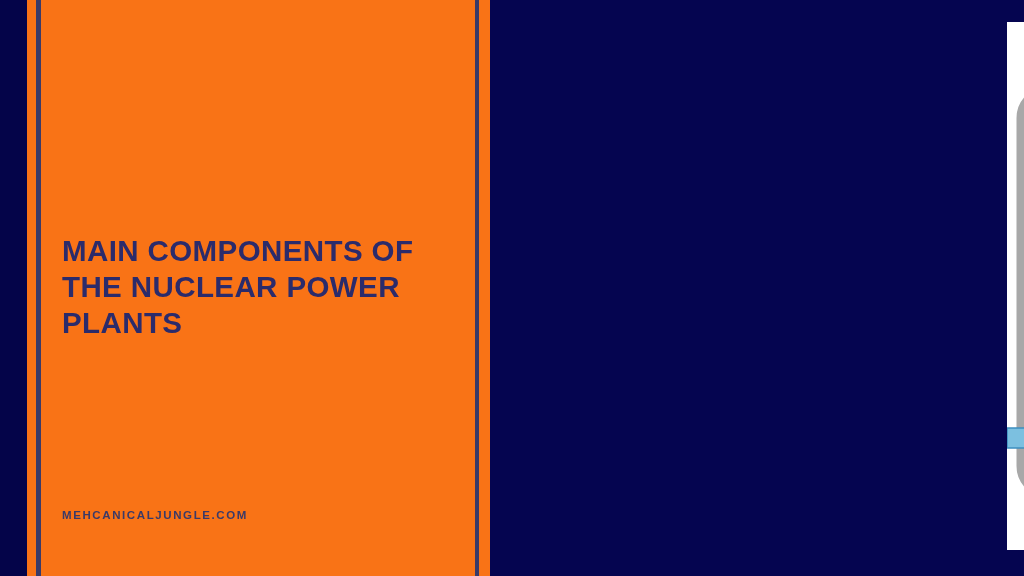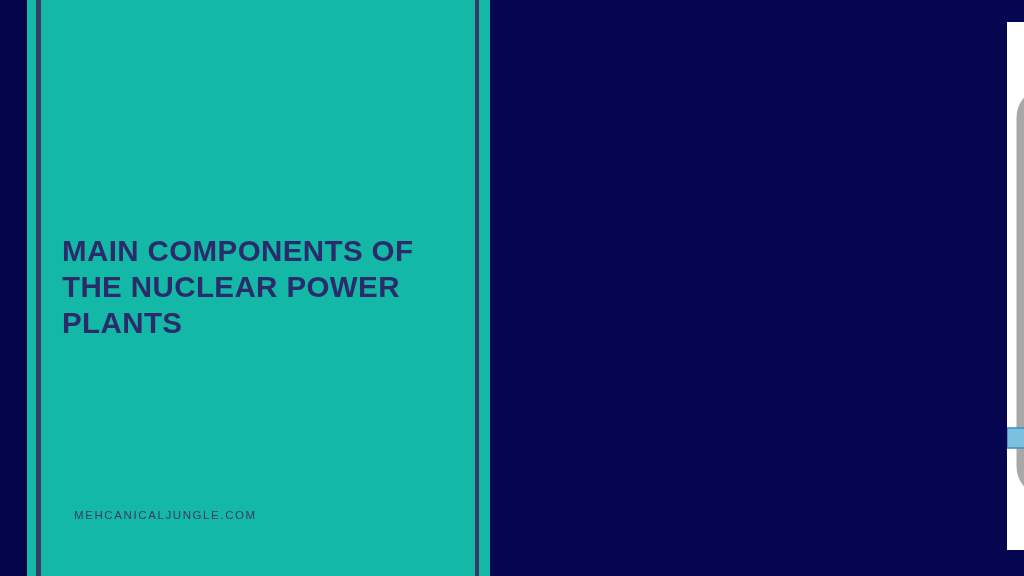--- a/index.html
+++ b/index.html
@@ -1,40 +1,40 @@
 <!DOCTYPE html>
 <html><head>
 <meta charset="utf-8">
 <style>
   html,body{margin:0;padding:0;}
   body{
     width:1024px;height:576px;overflow:hidden;
     background:#f5f5f5;
     font-family:"Liberation Sans", sans-serif;
   }
-  .slide{position:relative;width:1024px;height:576px;background:#14b8a6;}
+  .slide{position:relative;width:1024px;height:576px;background:#f97316;}
 
   
   .bar-navy-wide{position:absolute;left:0;top:0;width:27px;height:576px;background:#040449;}
   .bar-navy-thin-left{position:absolute;left:36px;top:0;width:5px;height:576px;background:#3a3a68;}
   .bar-navy-thin-right{position:absolute;left:475px;top:0;width:4px;height:576px;background:#3a3a68;}
 
   
   .panel-navy{position:absolute;left:490px;top:0;width:534px;height:576px;background:#050550;}
   .panel-white{position:absolute;left:517px;top:22px;width:483px;height:528px;background:#ffffff;}
 
   
   .title{
     position:absolute;left:62px;top:233px;width:390px;
     color:#2b2b6b;font-weight:bold;font-size:29.5px;line-height:1.22;
     letter-spacing:0.4px;text-transform:uppercase;
   }
   .footer{
-    position:absolute;left:74px;top:509px;
-    color:#3a3a68;font-weight:normal;font-size:11.5px;letter-spacing:1.6px;
+    position:absolute;left:62px;top:509px;
+    color:#3a3a68;font-weight:bold;font-size:11.5px;letter-spacing:1.6px;
   }
 
   
   .diagram{position:absolute;left:0;top:0;width:483px;height:528px;}
   .diagram svg{display:block;}
 </style>
 </head>
 <body>
 
 <div class="slide">

